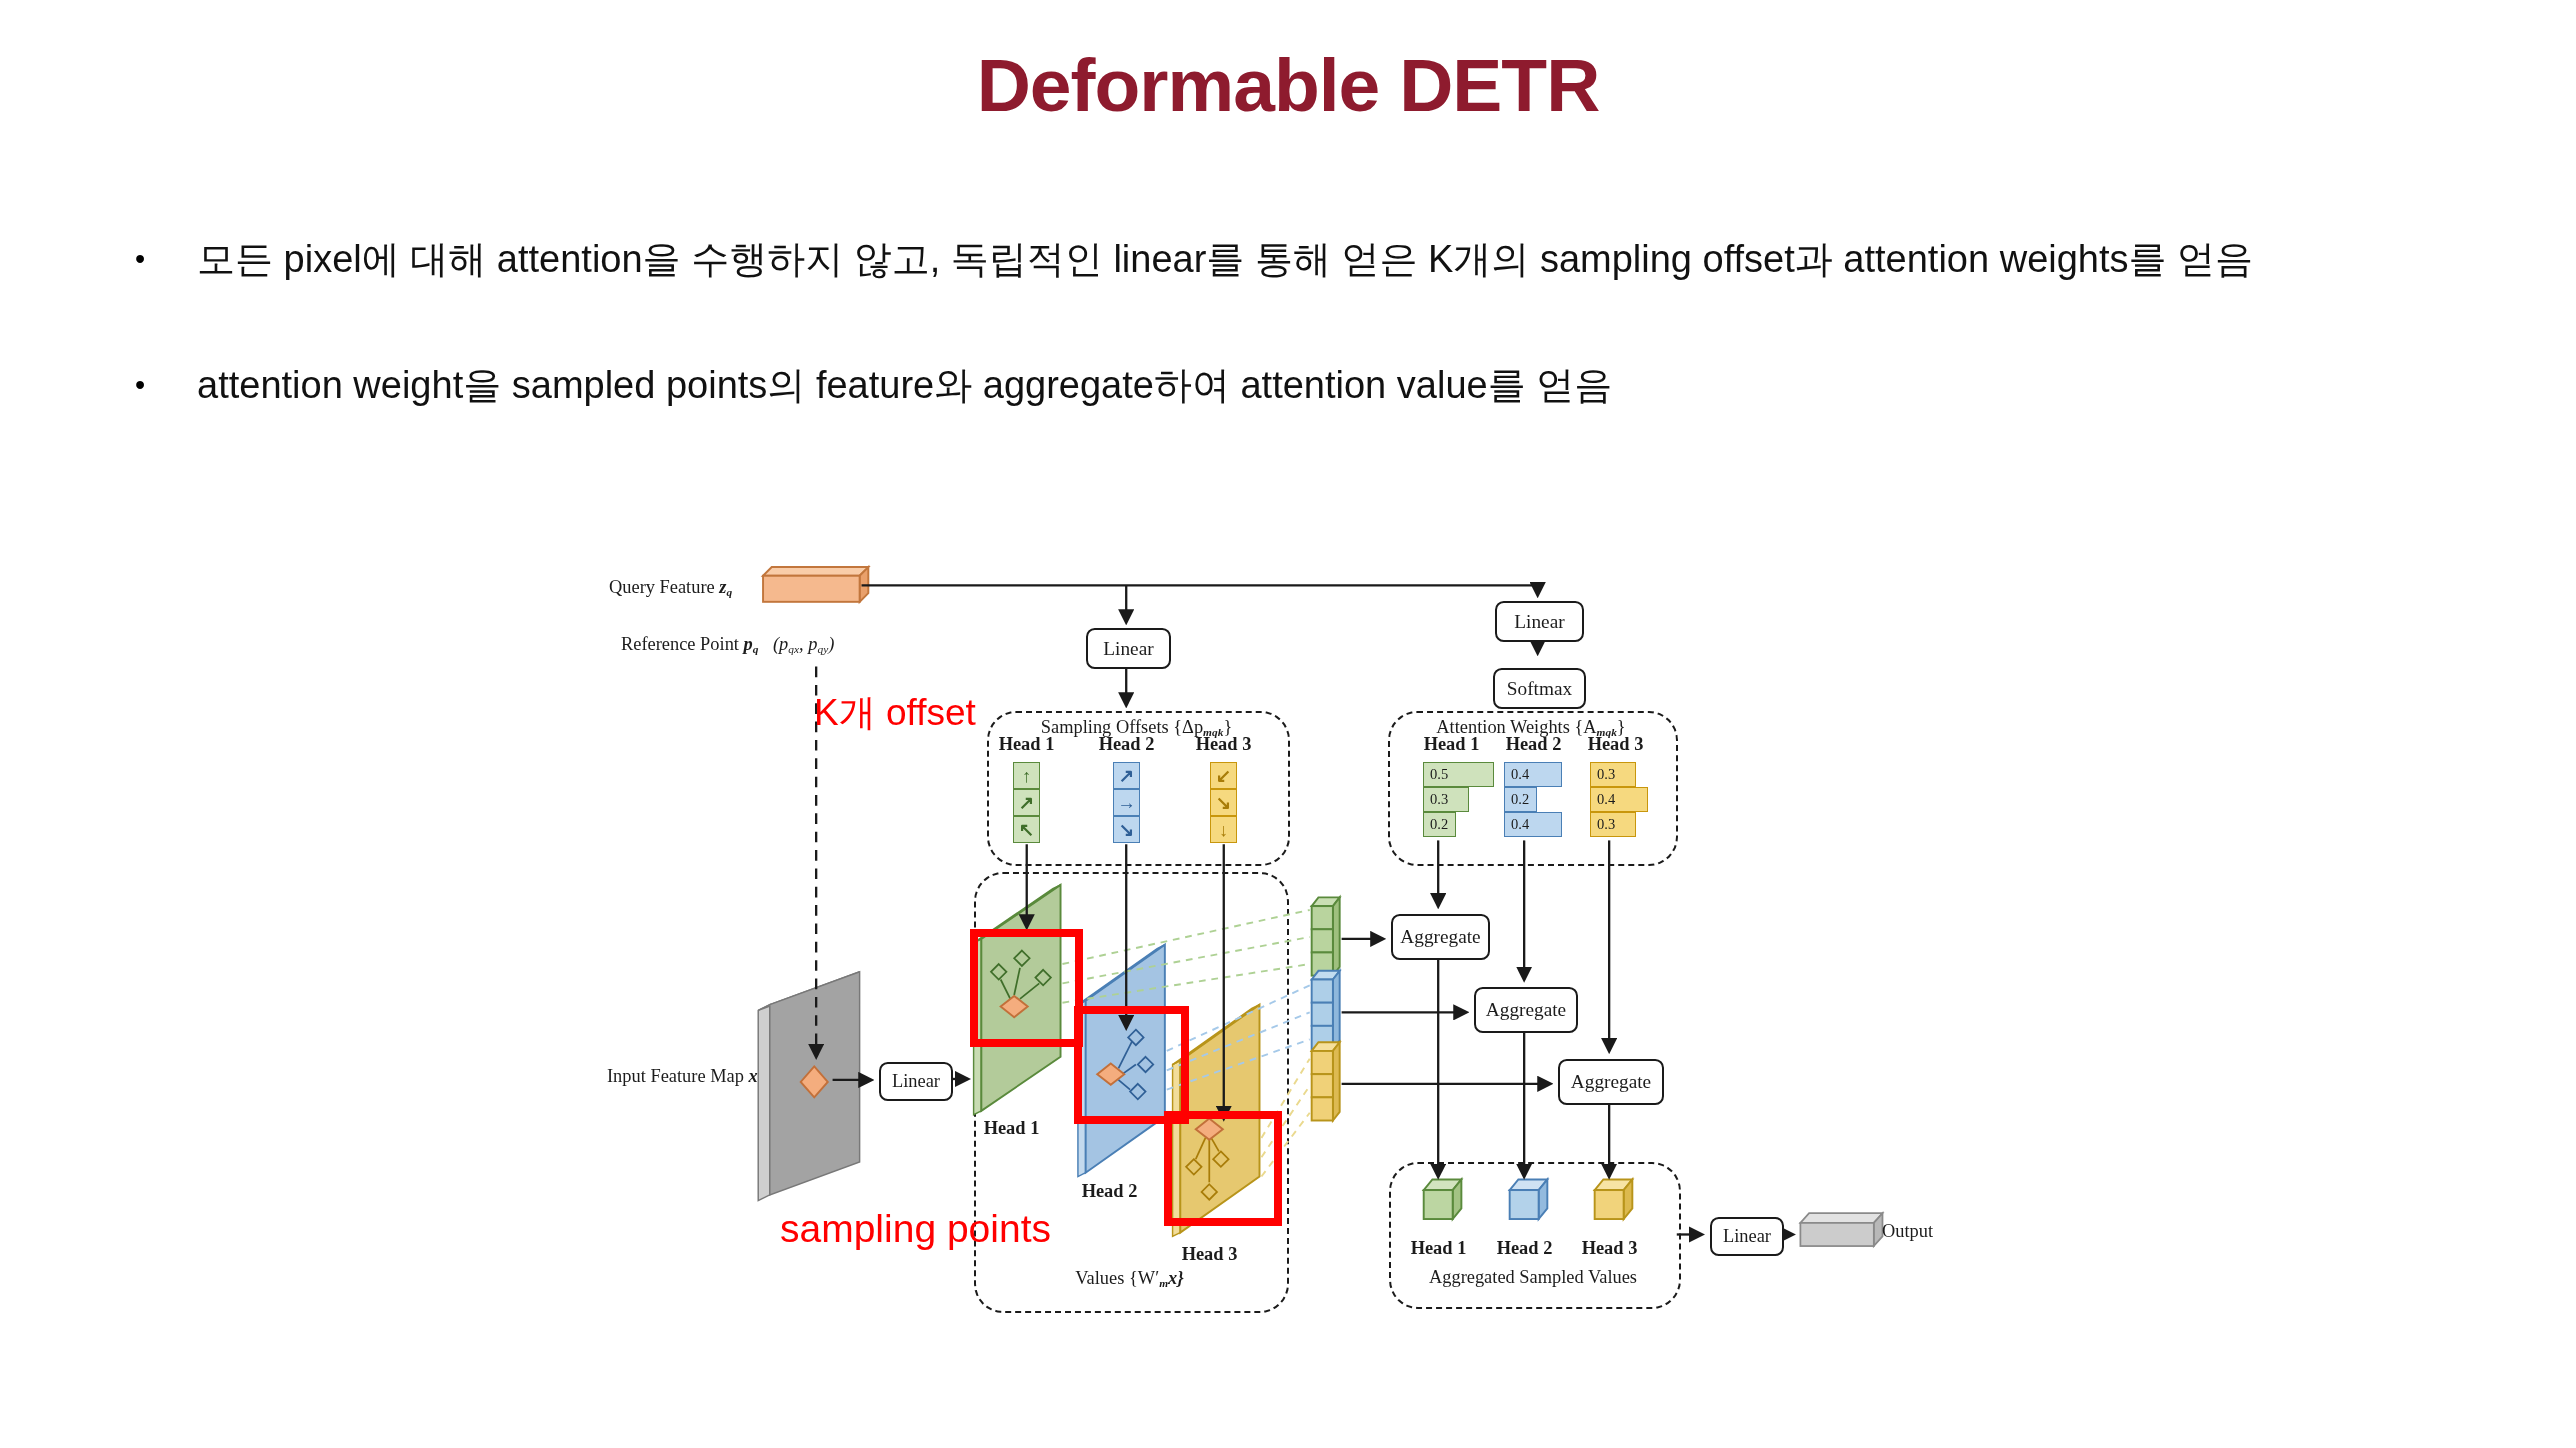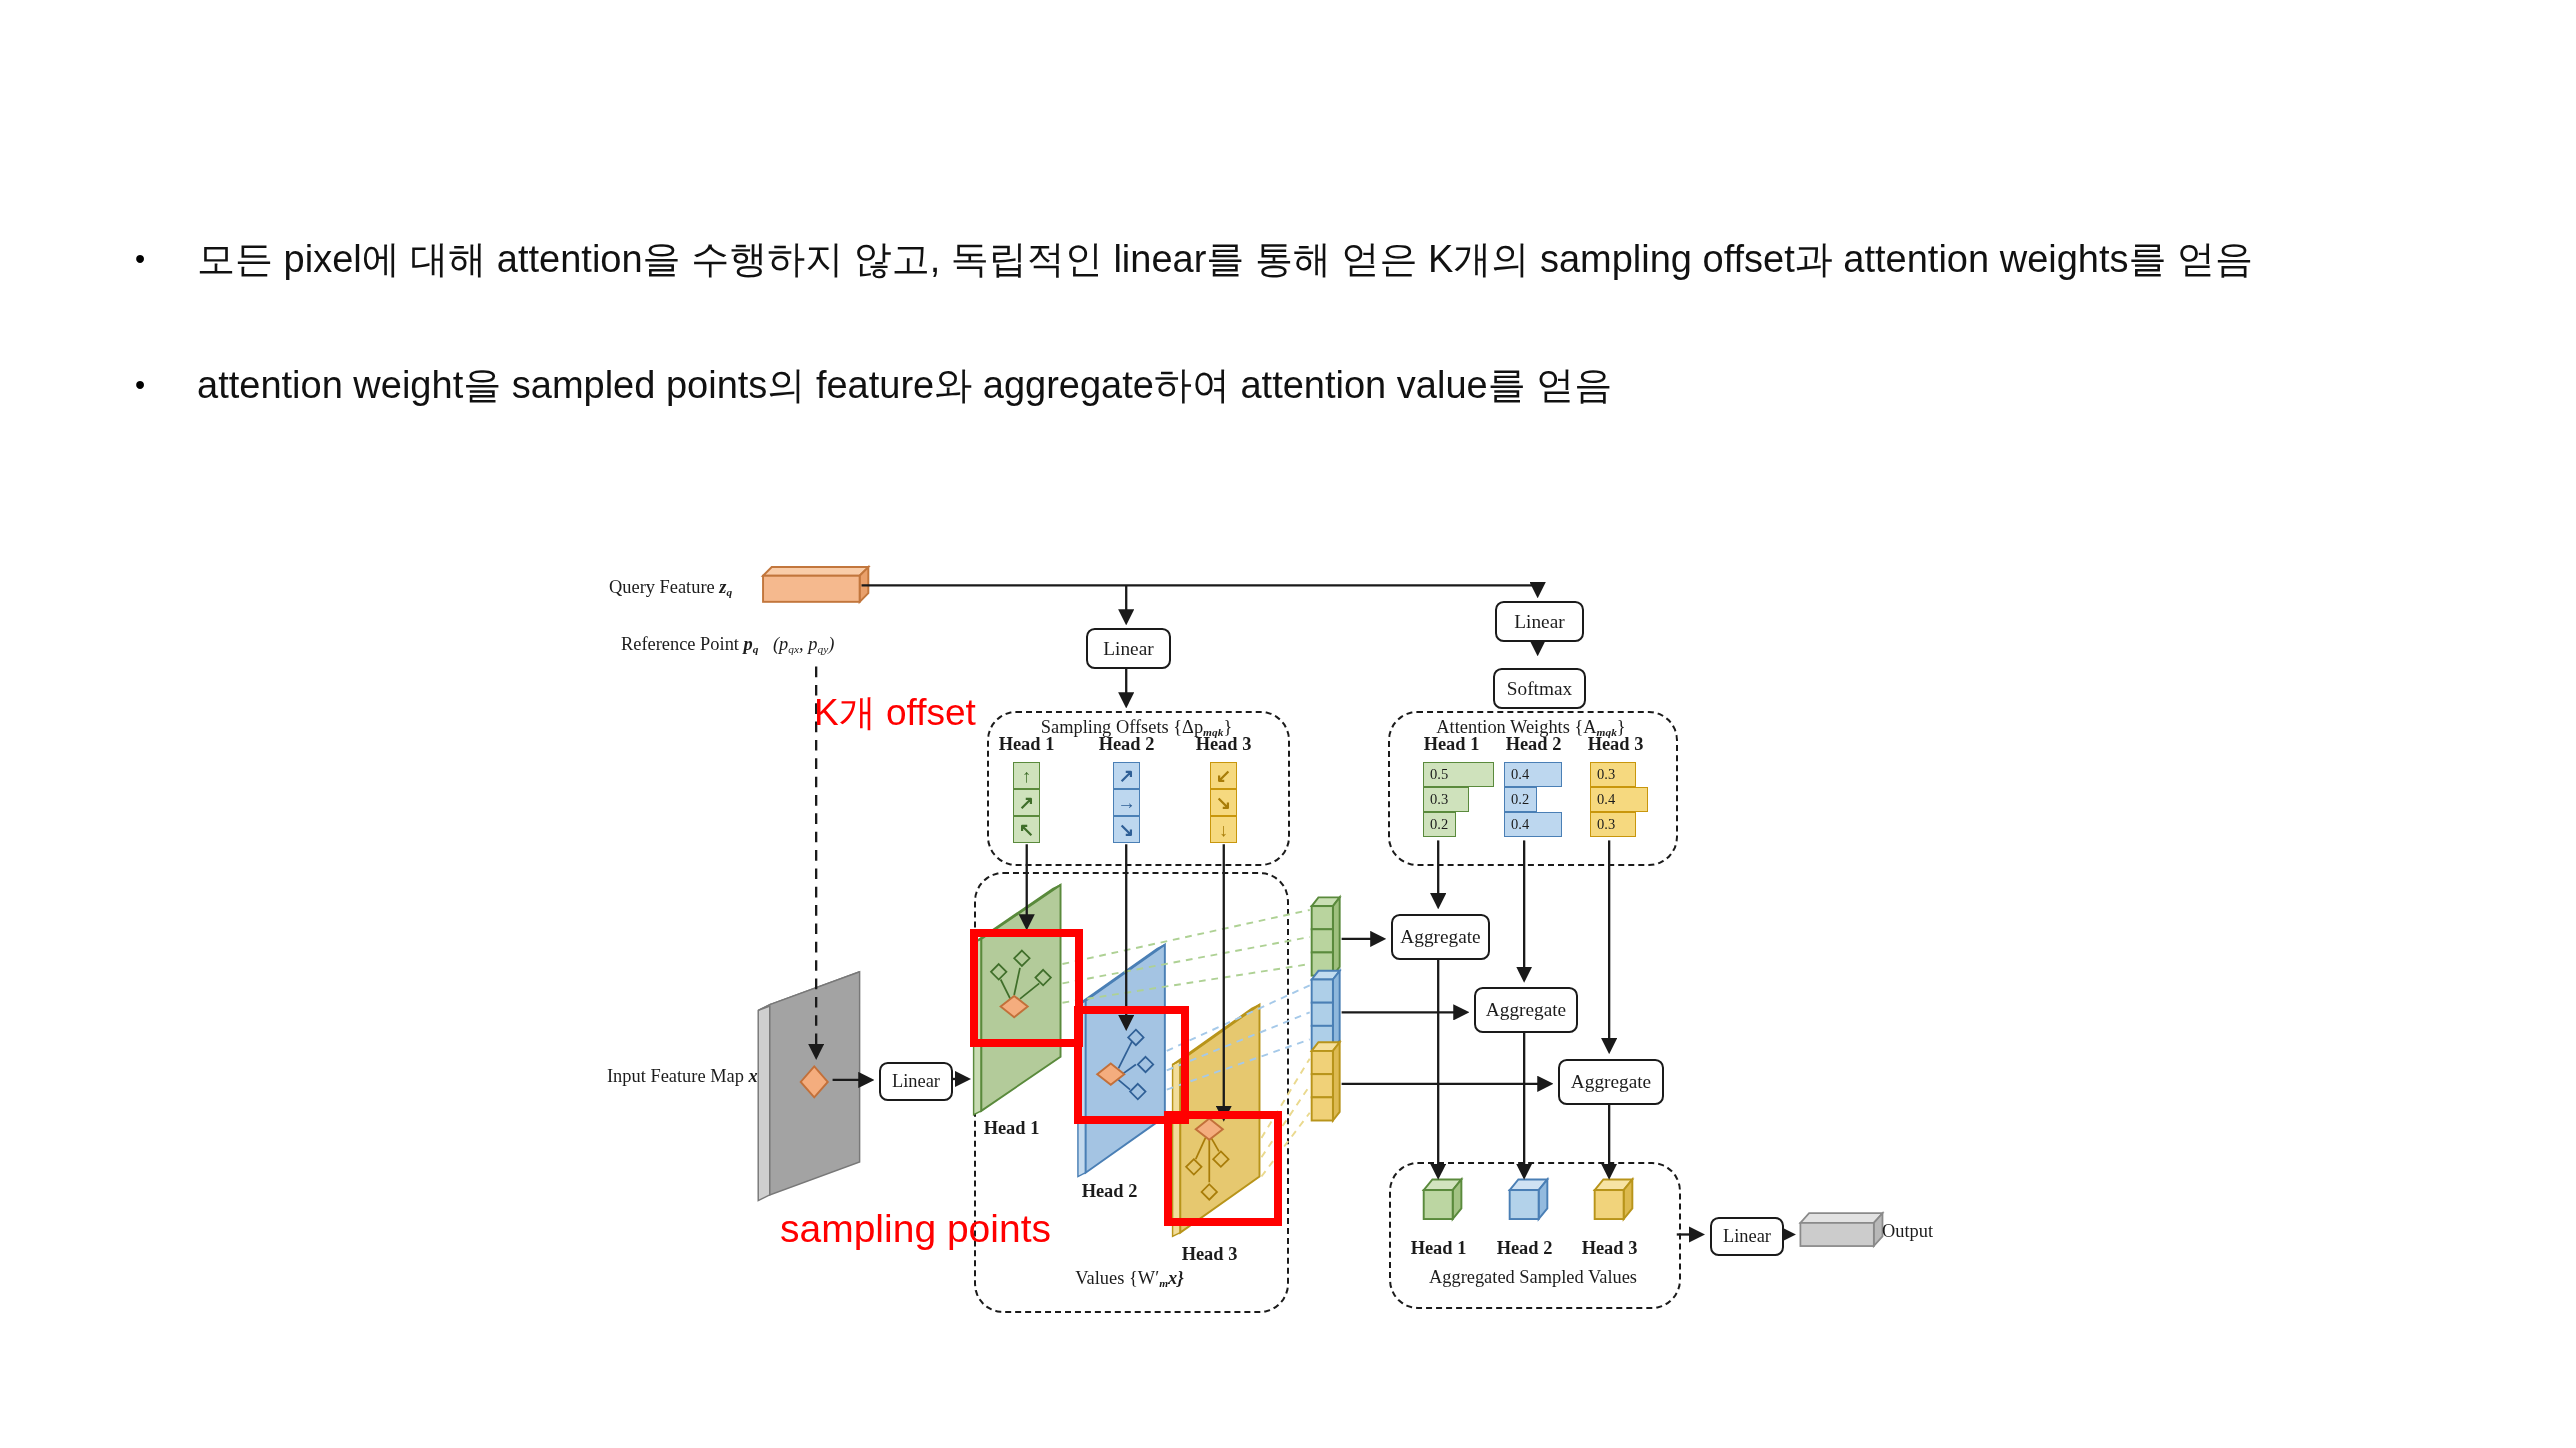--- a/index.html
+++ b/index.html
@@ -42,20 +42,21 @@
            font-family:"Liberation Sans",sans-serif;}
   .redbox{position:absolute;border:8.7px solid #ff0000;z-index:4;}
   .caption{position:absolute;left:695px;top:1356px;width:995px;text-align:center;
            font-size:28px;z-index:3;}
 </style>
 </head>
 <body>
 
 <div class="slide">
 
+  <div class="title" style="color:#8e1b2e;">Deformable DETR</div>
 
   <div class="bullets">
     <div class="bullet">
       <span class="dot"></span>
       <span class="btext">모든 pixel에 대해 attention을 수행하지 않고, 독립적인 linear를 통해 얻은 K개의 sampling offset과 attention weights를 얻음</span>
     </div>
     <div class="bullet">
       <span class="dot"></span>
       <span class="btext">attention weight을 sampled points의 feature와 aggregate하여 attention value를 얻음</span>
     </div>

